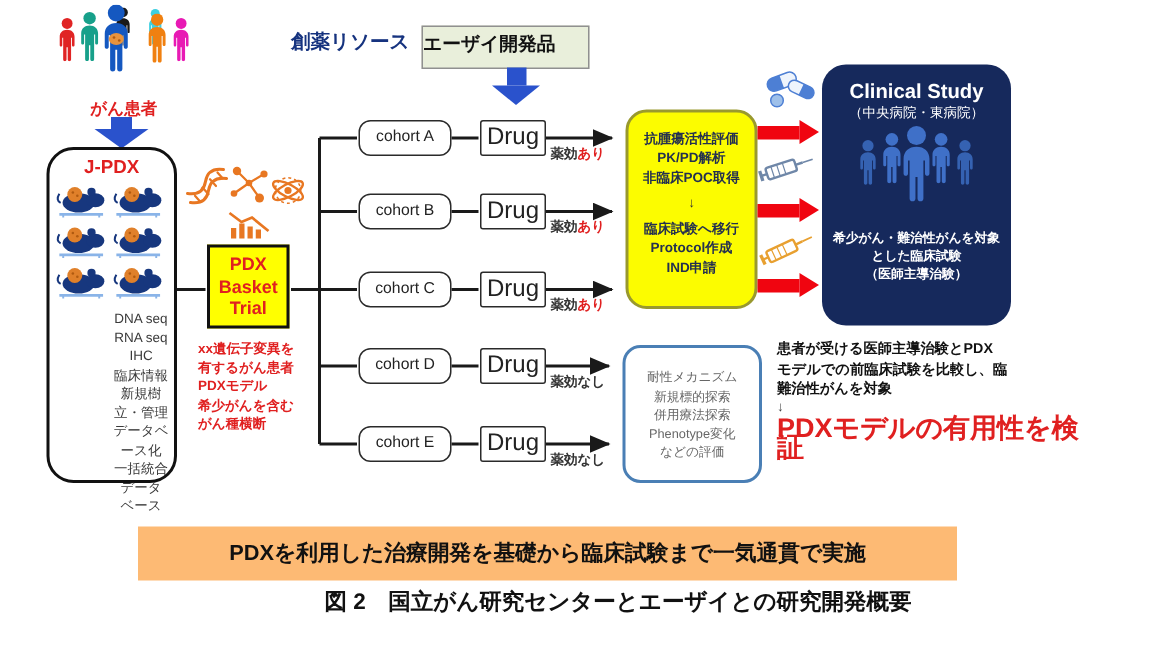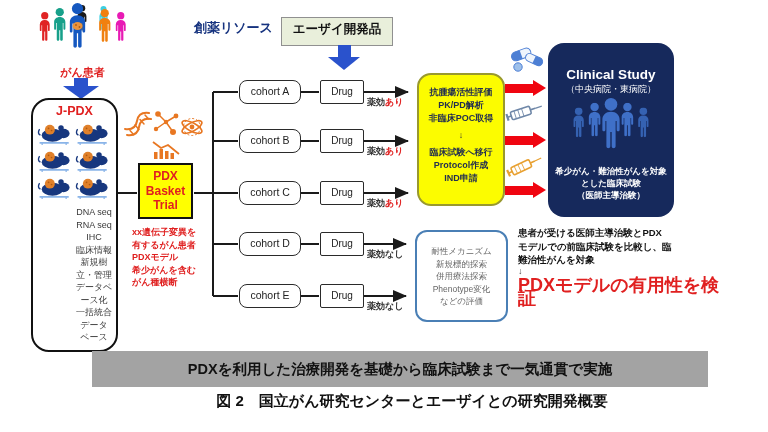--- a/index.html
+++ b/index.html
@@ -1,45 +1,45 @@
 <!DOCTYPE html>
 <html><head>
 <meta charset="utf-8">
 <style>
   html,body{margin:0;padding:0;}
   body{font-family:"Liberation Sans","DejaVu Sans",sans-serif;background:#fff;}
   #stage{position:relative;width:768px;height:432px;background:#fff;overflow:hidden;}
   .abs{position:absolute;}
   
-  .jpdx-box{left:31px;top:98px;width:87px;height:254px;border:2.5px solid #111;border-radius:18px;background:#fff;box-sizing:border-box;}
+  .jpdx-box{left:31px;top:98px;width:87px;height:224px;border:2.5px solid #111;border-radius:18px;background:#fff;box-sizing:border-box;}
   .jpdx-title{width:100%;margin-top:4px;font-size:12.5px;font-weight:bold;color:#e02020;text-align:center;}
   .mice-grid{display:grid;grid-template-columns:38px 38px;grid-auto-rows:27px;justify-content:center;margin-top:3px;}
   .jpdx-lines{margin-top:4px;font-size:9px;line-height:12.5px;color:#3a3a3a;text-align:center;padding-left:39px;}
   .basket-box{left:138px;top:163px;width:55px;height:56px;background:#ffff00;border:2.5px solid #111;box-sizing:border-box;display:flex;align-items:center;justify-content:center;}
   .basket-title{font-size:12px;line-height:14.5px;font-weight:bold;color:#e02020;white-space:pre-line;text-align:center;}
   .basket-note{left:132px;top:226px;width:86px;font-size:9px;line-height:12.5px;font-weight:bold;color:#e02020;}
   .patients-label{left:35px;top:65px;width:95px;font-size:11px;font-weight:bold;color:#e02020;text-align:center;}
   .resources-label{left:194px;top:19px;font-size:13px;font-weight:bold;color:#16337f;}
-  .eisai-box{left:281px;top:17px;width:112px;height:29px;background:#e9efdb;border:1.5px solid #909090;box-sizing:border-box;font-size:12.5px;font-weight:bold;color:#111;text-align:center;line-height:23px;}
+  .eisai-box{left:281px;top:17px;width:112px;height:29px;background:#e9efdb;border:1.5px solid #909090;box-sizing:border-box;font-size:12.5px;font-weight:bold;color:#111;line-height:23px;}
   .cohort-box{width:62px;height:24px;border:1.8px solid #2a2a2a;border-radius:8px;background:#fff;box-sizing:border-box;font-size:10.5px;color:#222;text-align:center;line-height:21px;}
-  .drug-box{width:44px;height:24px;border:1.8px solid #2a2a2a;border-radius:2px;background:#fff;box-sizing:border-box;font-size:10px;color:#222;text-align:center;line-height:21px;}
+  .drug-box{width:44px;height:24px;border:1.8px solid #2a2a2a;border-radius:2px;background:#fff;box-sizing:border-box;font-size:16px;color:#222;text-align:center;line-height:21px;}
   .effect{width:48px;font-size:9px;font-weight:bold;color:#333;}
   .eff-red{color:#e02020;font-family:Liberation Mono, monospace;}
   .eff-dark{color:#333;}
   .pre-box{left:417px;top:73px;width:88px;height:133px;background:#fcfc00;border:2px solid #99992e;border-radius:14px;box-sizing:border-box;padding-top:11px;font-size:9px;line-height:13px;font-weight:bold;color:#24304f;text-align:center;}
   .pre-box .ln:nth-child(4){margin:4px 0;color:#333;}
   .explore-box{left:415px;top:230px;width:93px;height:92px;background:#fff;border:2px solid #4a7fb5;border-radius:12px;box-sizing:border-box;padding-top:13px;font-size:8.5px;line-height:12.5px;color:#666;text-align:center;}
-  .clinical-box{left:548px;top:43px;width:126px;height:174px;background:#16295c;border-radius:16px;box-sizing:border-box;padding-top:24px;text-align:center;}
+  .clinical-box{left:548px;top:43px;width:126px;height:174px;background:#16295c;border-radius:16px;box-sizing:border-box;padding-top:10px;text-align:center;}
   .clinical-title{font-size:13.5px;font-weight:bold;color:#fff;}
   .clinical-sub{font-size:9px;color:#fff;margin-top:1px;}
   .clinical-lines{font-size:8.5px;line-height:12px;font-weight:bold;color:#fff;margin-top:3px;}
   .eval-block{left:518px;top:226px;width:202px;text-align:left;font-size:9.5px;line-height:13.5px;font-weight:bold;color:#111;}
   .eval-block .ln:nth-child(4){font-size:9px;line-height:9px;color:#444;}
   .eval-highlight{margin-top:3px;font-size:18px;font-weight:bold;color:#e02020;}
-  .banner{left:92px;top:351px;width:616px;height:36px;background:#a3a3a3;color:#111;font-size:14.5px;font-weight:bold;text-align:center;line-height:36px;}
+  .banner{left:92px;top:351px;width:546px;height:36px;background:#fdba74;color:#111;font-size:14.5px;font-weight:bold;text-align:center;line-height:36px;}
   .caption{left:0;top:392px;width:768px;text-align:center;font-size:15px;font-weight:600;color:#111;padding-left:28px;}
   
   .red-arrow{position:absolute;left:505px;width:28px;height:9px;background:#f00510;}
   .red-arrow::after{content:"";position:absolute;left:28px;top:-4.2px;width:0;height:0;border-left:13px solid #f00510;border-top:8.7px solid transparent;border-bottom:8.7px solid transparent;}
   .blue-down{position:absolute;display:flex;flex-direction:column;align-items:center;}
   .blue-down .shaft{background:#2a52cc;}
   .blue-down .head{width:0;height:0;}
   svg.overlay{position:absolute;left:0;top:0;pointer-events:none;}
 </style>
 </head>

